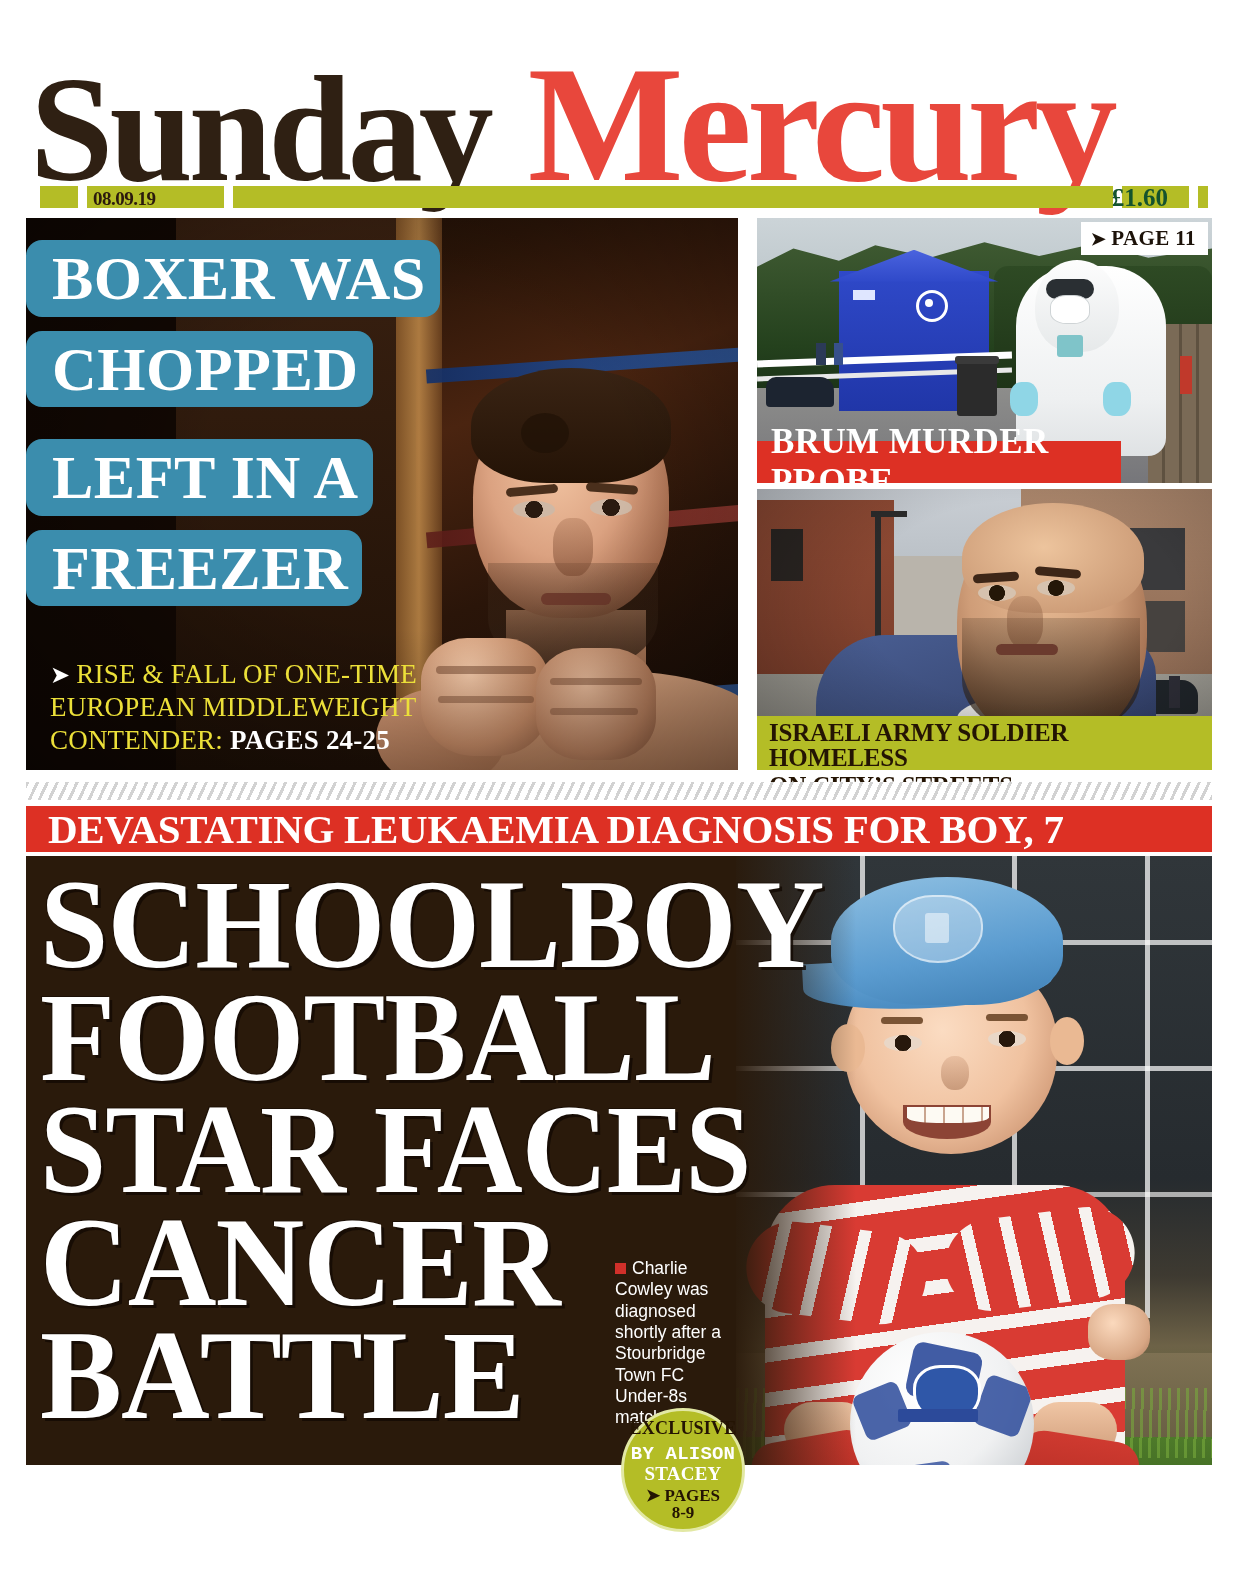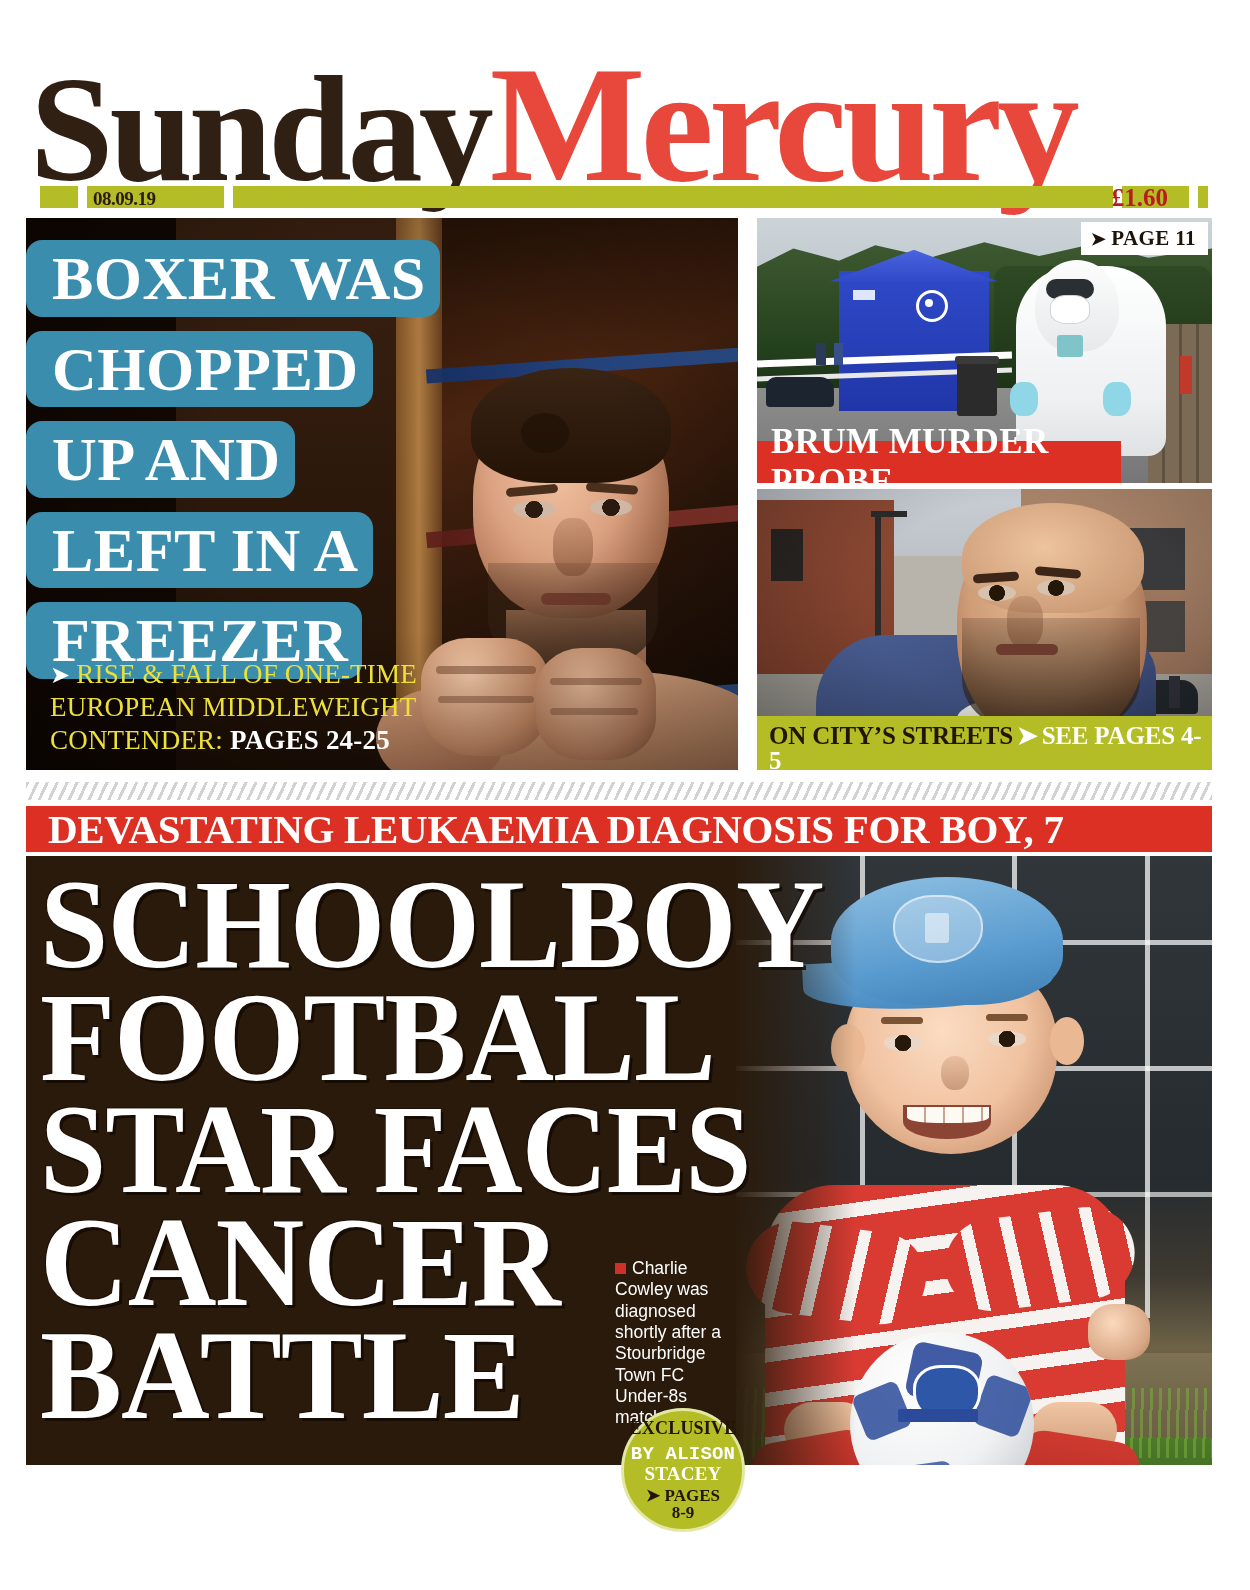--- a/index.html
+++ b/index.html
@@ -27,31 +27,31 @@
   .logo{
     position:absolute;left:30px;top:42px;width:1160px;height:140px;
     white-space:nowrap;line-height:1;
   }
   .logo .sunday{
     font-family:"Liberation Serif", serif;
     font-weight:bold;font-size:150px;color:#2f2013;letter-spacing:-4px;
   }
   .logo .mercury{
     font-family:"Liberation Serif", serif;
-    font-weight:bold;font-size:165px;color:#e8473c;letter-spacing:-5px;
+    font-weight:bold;font-size:165px;color:#e8473c;letter-spacing:-5px;margin-left:38px;
   }
   .rule-bar{position:absolute;left:40px;top:186px;width:1168px;height:22px;background:#b4bd26;}
   .rule-date{
     position:absolute;left:93px;top:188px;height:18px;
     font-family:"Liberation Serif", serif;font-weight:bold;font-size:19px;color:#2b1a0d;
     letter-spacing:-0.5px;
   }
   .rule-price{
     position:absolute;right:82px;top:184px;
-    font-family:"Liberation Serif", serif;font-weight:bold;font-size:25px;color:#b91c1c;
+    font-family:"Liberation Serif", serif;font-weight:bold;font-size:25px;color:#14532d;
   }
   .rule-gap1{position:absolute;left:78px;top:184px;width:9px;height:26px;background:#fff;}
   .rule-gap2{position:absolute;left:224px;top:184px;width:9px;height:26px;background:#fff;}
   .rule-gap3{position:absolute;right:128px;top:184px;width:9px;height:26px;background:#fff;}
   .rule-gap4{position:absolute;right:52px;top:184px;width:9px;height:26px;background:#fff;}
 
   
   .boxer-panel{position:absolute;left:26px;top:218px;width:712px;height:552px;overflow:hidden;background:#1d0f06;}
   .boxer-photo{position:absolute;inset:0;}
   .bx-bg{position:absolute;inset:0;background:
@@ -407,21 +407,21 @@
       <div class="bx-knuck1"></div>
       <div class="bx-knuck2"></div>
       <div class="bx-knuck3"></div>
       <div class="bx-knuck4"></div>
       <div class="bx-vig"></div>
     </div>
 
     <div class="bx-head-lines">
       <span class="bx-line">BOXER WAS</span><br>
       <span class="bx-line">CHOPPED</span><br>
-      <span class="bx-line">UP AND</span><br>
+      <br>
       <span class="bx-line">LEFT IN A</span><br>
       <span class="bx-line">FREEZER</span>
     </div>
 
     <div class="bx-kicker">
       <span class="arrow">➤</span><span>RISE &amp; FALL OF ONE-TIME EUROPEAN MIDDLEWEIGHT CONTENDER:</span>
       <b>PAGES 24-25</b>
     </div>
   </div>
 
@@ -487,20 +487,21 @@
     <div class="hm-browL"></div>
     <div class="hm-browR"></div>
     <div class="hm-eyeL"></div>
     <div class="hm-eyeR"></div>
     <div class="hm-nose"></div>
     <div class="hm-lip"></div>
     <div class="hm-vig"></div>
   </div>
 
   <div class="tr-cap-olive">
+    <span class="l1">ISRAELI ARMY SOLDIER HOMELESS</span>
     <span class="l2"><span>ON CITY’S STREETS</span><span class="ar">➤</span><span class="wht">SEE PAGES 4-5</span></span>
   </div>
 
   <div class="hatch"></div>
 
   <div class="main-red">
     <span>DEVASTATING LEUKAEMIA DIAGNOSIS FOR BOY, 7</span>
   </div>
 
   <div class="main-panel">

